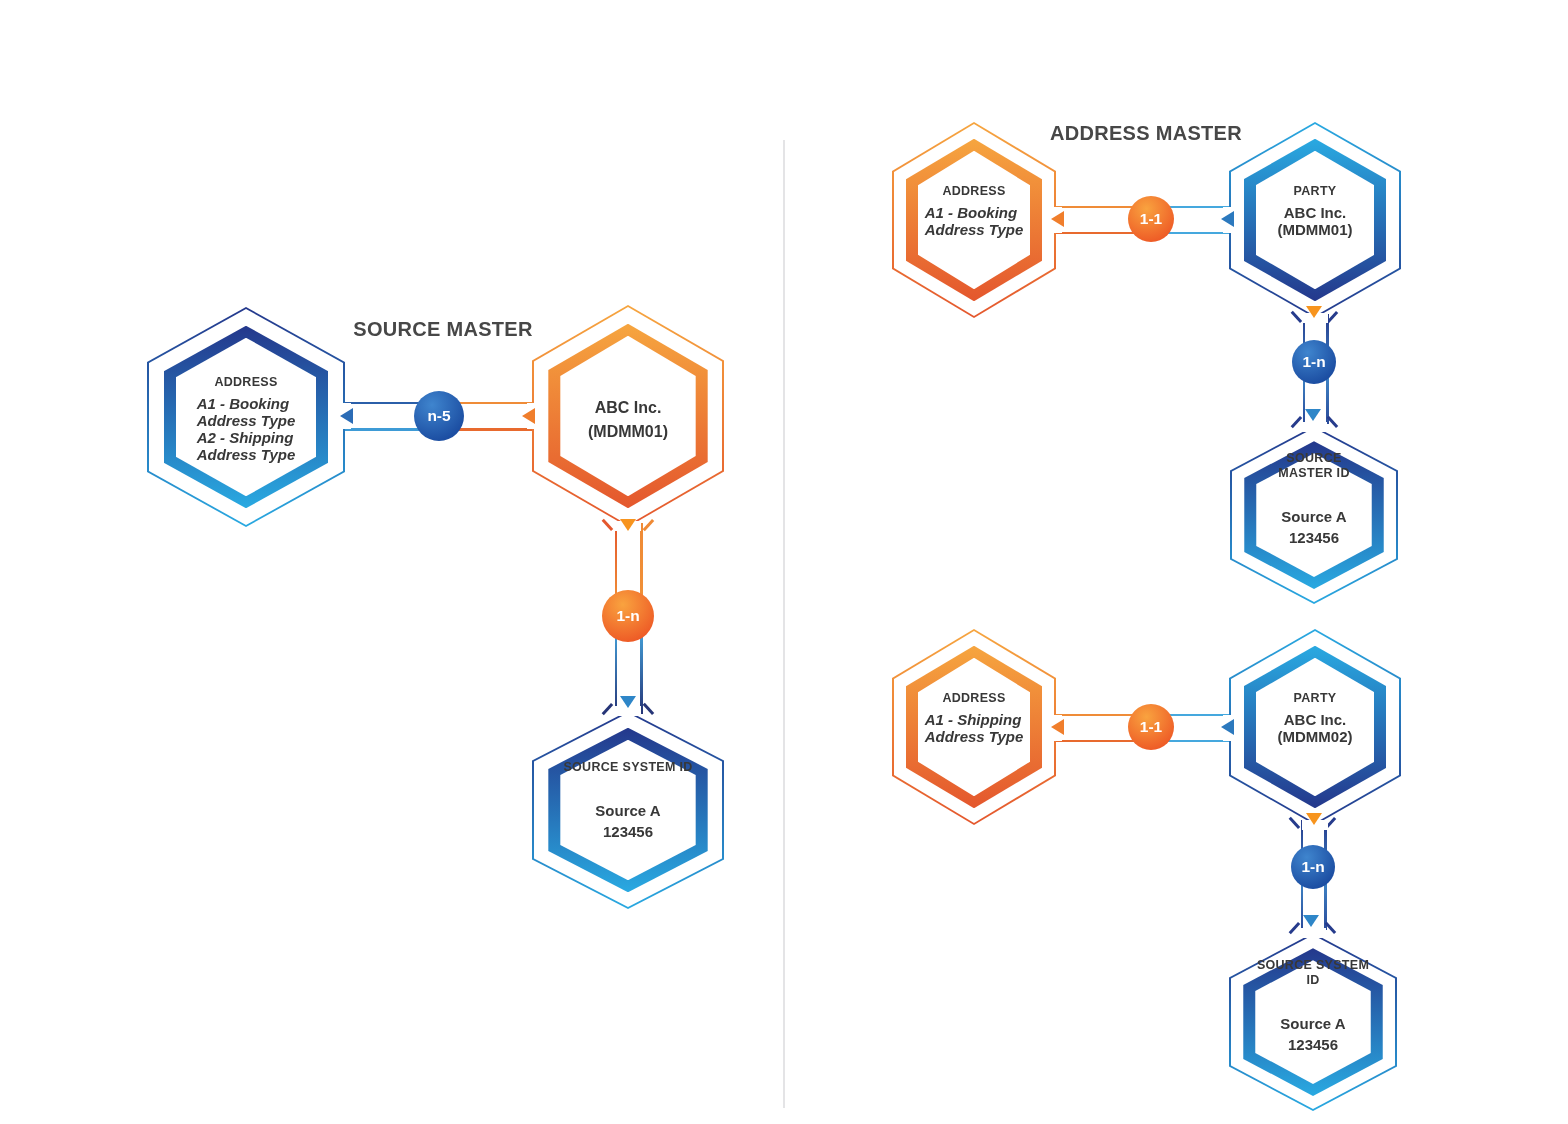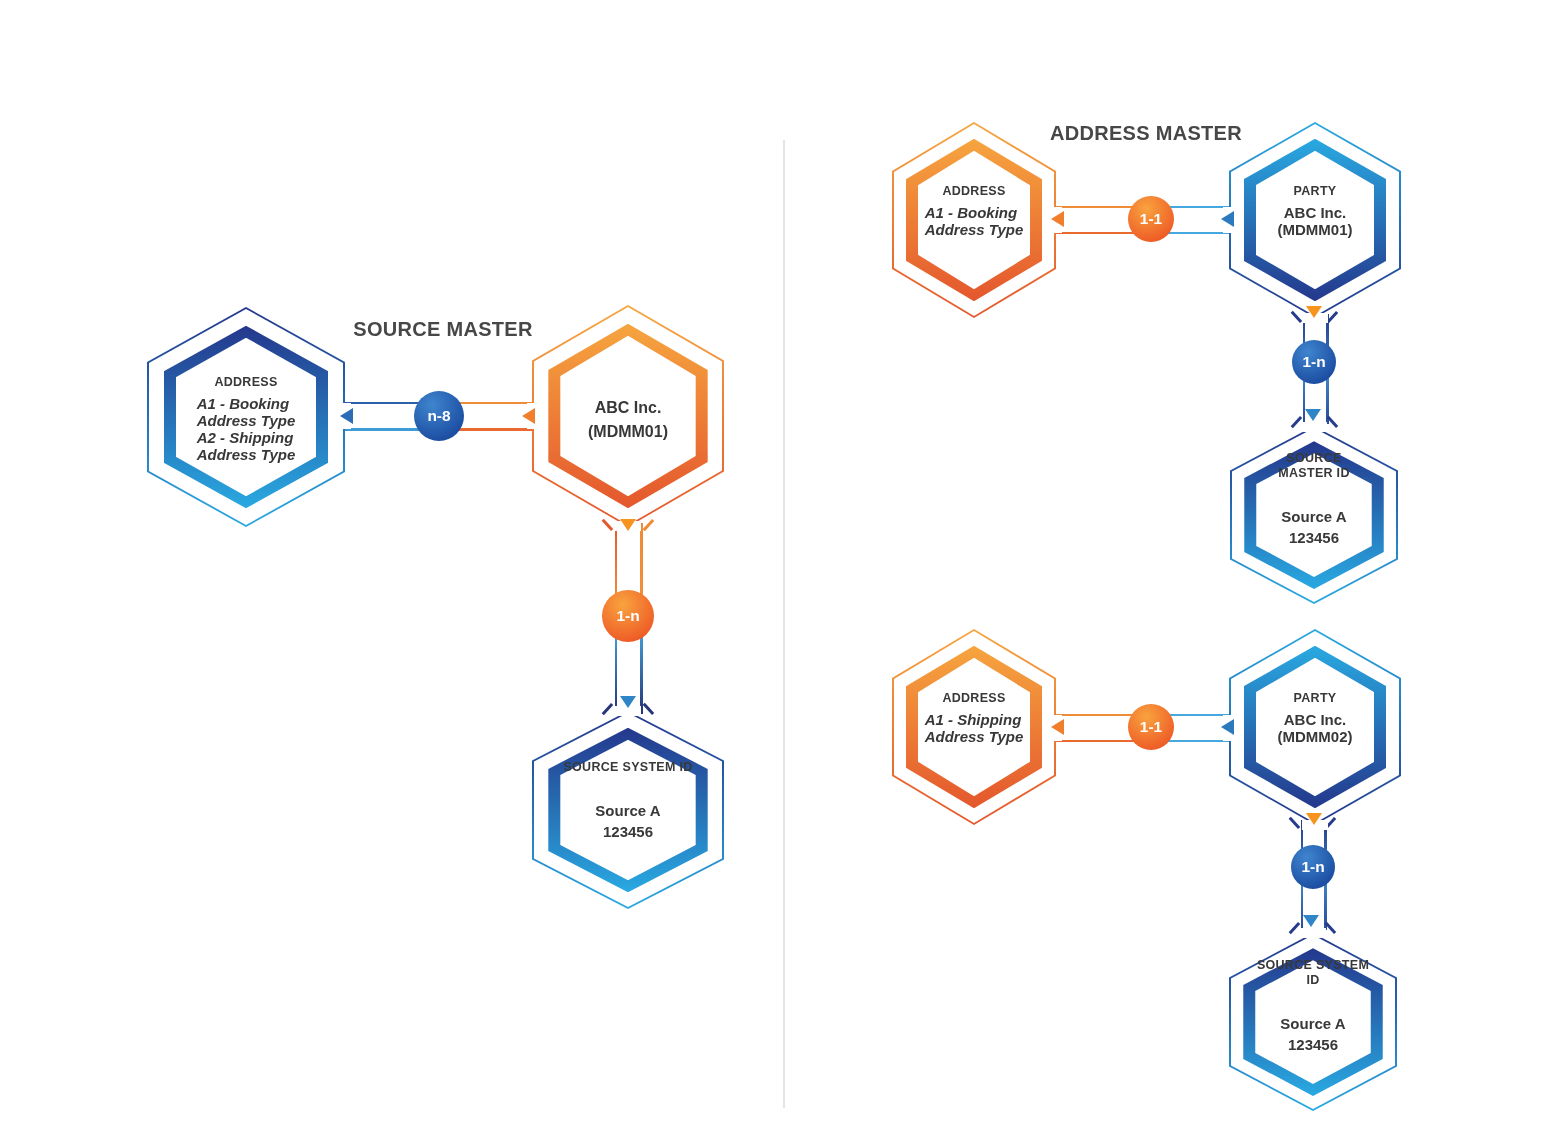--- a/index.html
+++ b/index.html
@@ -210,21 +210,21 @@
     <div class="hextext" style="transform:translateY(-16px);">
       <div class="hexlabel">SOURCE SYSTEM ID</div>
       <div class="hexbody source-main">
         <div>Source A</div>
         <div>123456</div>
       </div>
     </div>
   </div>
 
   <div class="rel-circle circle-blue" style="left:414px;top:391px;width:50px;height:50px;">
-    <span>n-8</span>
+    <span>n-5</span>
   </div>
   <div class="rel-circle circle-orange" style="left:602px;top:590px;width:52px;height:52px;">
     <span>1-n</span>
   </div>
   <div class="rel-circle circle-orange" style="left:1128px;top:196px;width:46px;height:46px;">
     <span>1-1</span>
   </div>
   <div class="rel-circle circle-blue" style="left:1292px;top:340px;width:44px;height:44px;">
     <span>1-n</span>
   </div>

